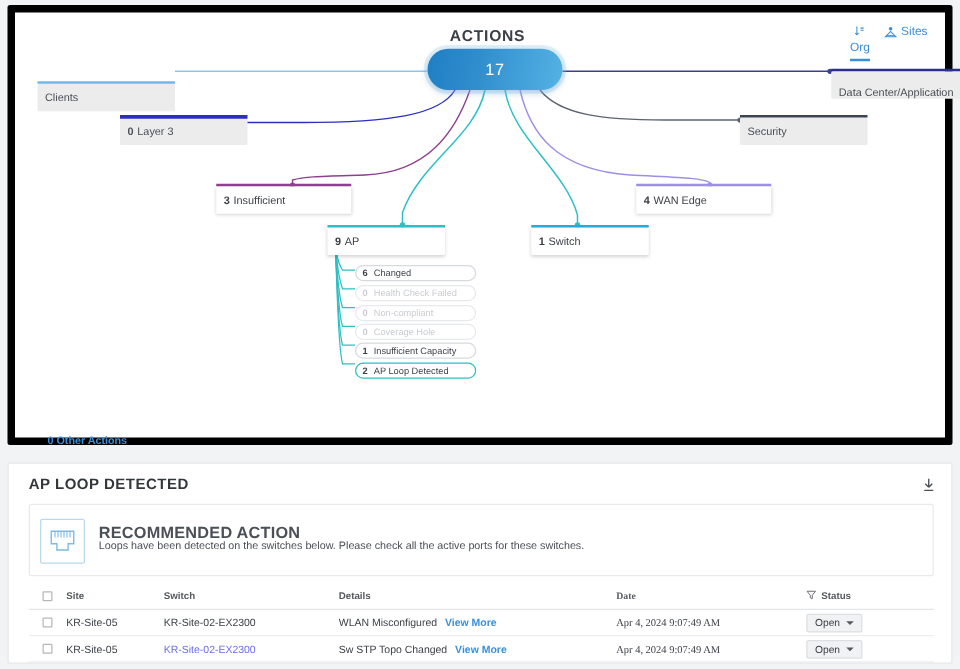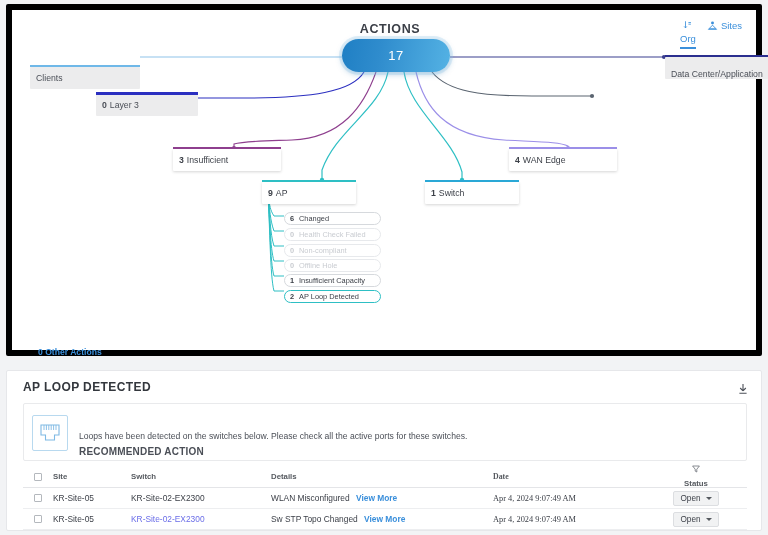--- a/index.html
+++ b/index.html
@@ -108,34 +108,34 @@
     width: 724px; height: 58px;
     border: 1px solid #e9eaec; border-radius: 2px;
     background: #fff;
   }
   .rj45 {
     position: absolute; left: 8px; top: 11px;
     width: 36px; height: 36px;
     border: 1px solid #b8d9ef; border-radius: 2px;
     display: flex; align-items: center; justify-content: center;
   }
-  .rec-head { position: absolute; left: 55px; top: 14px; font-size: 10px; font-weight: bold; color: #4b4f57; letter-spacing:.2px;margin-top:28px;}
+  .rec-head { position: absolute; left: 55px; top: 14px; font-size: 13px; font-weight: bold; color: #4b4f57; letter-spacing:.2px;}
   .rec-body { position: absolute; left: 55px; top: 27px; font-size: 8.6px; color: #4b4f57; }
 
   
   .tbl { position: absolute; left: 16px; top: 95px; width: 724px; font-size: 8.4px; }
   .trow { display: flex; align-items: center; height: 22px; border-bottom: 1px solid #edeef0; }
   .trow.head { color: #55595f; font-weight: bold; font-size: 7.8px; border-bottom: 1px solid #e4e5e8; }
   .trow.body { height: 21px; color: #3b3f47; }
   .c-chk  { width: 30px; display: flex; justify-content: center; }
   .c-site { width: 78px; }
   .c-sw   { width: 140px; }
   .c-det  { width: 222px; }
   .c-date { width: 152px; font-family: Liberation Serif, serif; }
-  .c-stat { width: 102px; display: flex; align-items: center; gap: 4px; flex-direction: column; }
+  .c-stat { width: 102px; display: flex; align-items: center; gap: 4px; }
   .chk { width: 8px; height: 8px; border: 1px solid #b4b8bd; border-radius: 1px; background: #fff; cursor: pointer; }
   .lnk-sw { color: #6b6ee8; cursor: pointer; }
   .vm { color: #3a8fdb; margin-left: 4px; cursor: pointer; font-weight: bold; }
   .statbtn {
     display: inline-flex; align-items: center; gap: 5px;
     background: #f1f2f3; border: 1px solid #dcdee1; border-radius: 2px;
     padding: 2px 6px; font-size: 8.2px; color: #3b3f47; cursor: pointer;
   }
   .caret { width:0;height:0;border-left:3px solid transparent;border-right:3px solid transparent;border-top:3px solid #55595f; }
 </style>
@@ -213,20 +213,24 @@
       <span class="bar" style="background:#2b2f8f;"></span>
       <span>Data Center/Application</span>
     </div>
 
     <div class="node dim" style="left:84px; top:84px; width:102px;">
       <span class="bar" style="background:#2b2fc0; height:2.5px;"></span>
       <span class="cnt">0</span>
       <span>Layer 3</span>
     </div>
 
+    <div class="node dim" style="left:580px; top:84px; width:102px;">
+      <span class="bar" style="background:#3b4450;"></span>
+      <span>Security</span>
+    </div>
 
     <div class="node live" style="left:161px; top:139px; width:108px;">
       <span class="bar" style="background:#8e3f8e;"></span>
       <span class="cnt">3</span>
       <span>Insufficient</span>
     </div>
 
     <div class="node live" style="left:497px; top:139px; width:108px;">
       <span class="bar" style="background:#9b8fe8;"></span>
       <span class="cnt">4</span>
@@ -252,21 +256,21 @@
     <div class="subitem zero" style="left:272px; top:218px;">
       <span class="sc">0</span>
       <span>Health Check Failed</span>
     </div>
     <div class="subitem zero" style="left:272px; top:234px;">
       <span class="sc">0</span>
       <span>Non-compliant</span>
     </div>
     <div class="subitem zero" style="left:272px; top:249px;">
       <span class="sc">0</span>
-      <span>Offline Hole</span>
+      <span>Coverage Hole</span>
     </div>
     <div class="subitem" style="left:272px; top:264px;">
       <span class="sc">1</span>
       <span>Insufficient Capacity</span>
     </div>
     <div class="subitem sel" style="left:272px; top:280px;">
       <span class="sc">2</span>
       <span>AP Loop Detected</span>
     </div>
 

